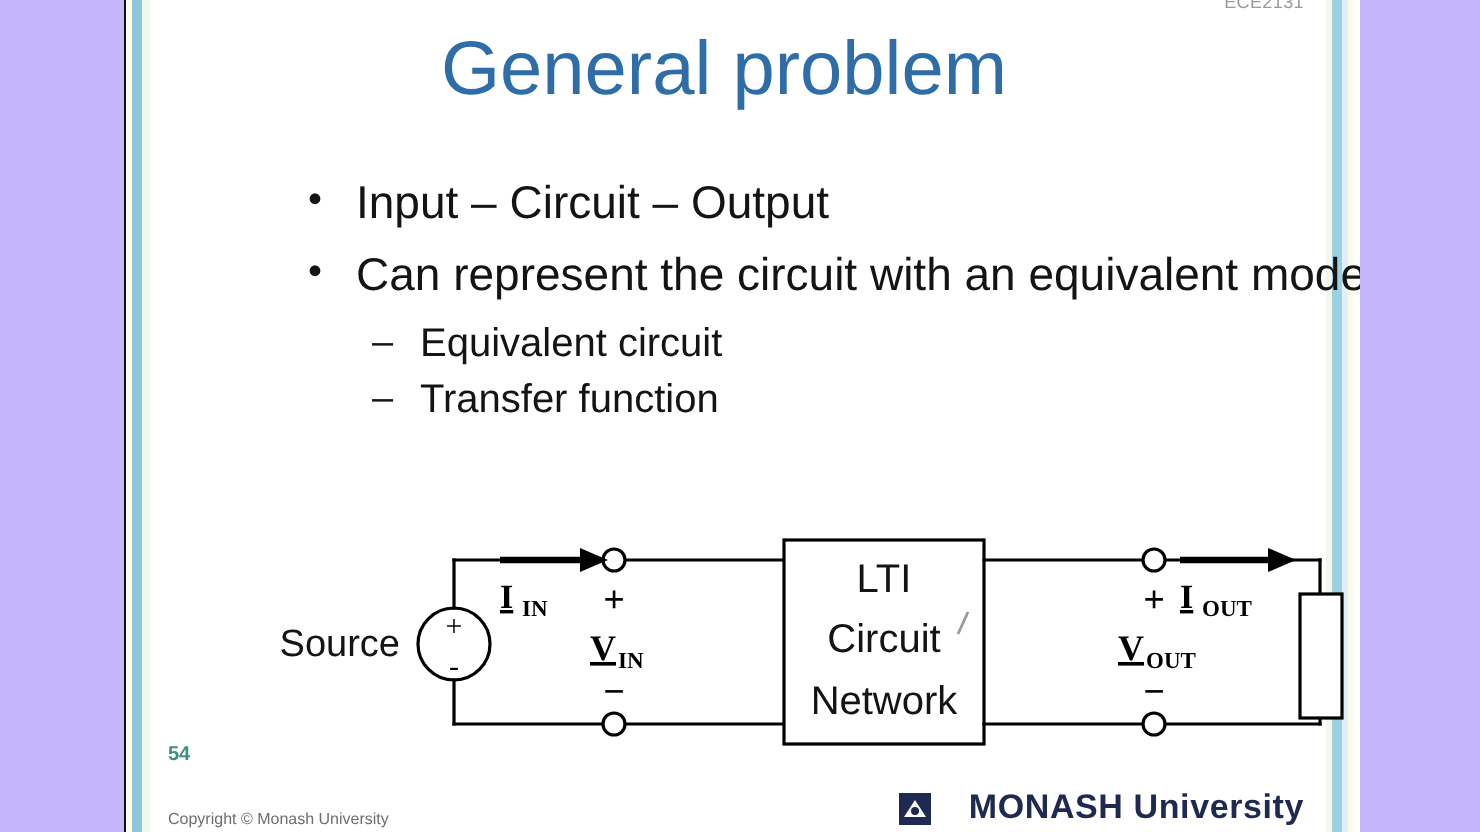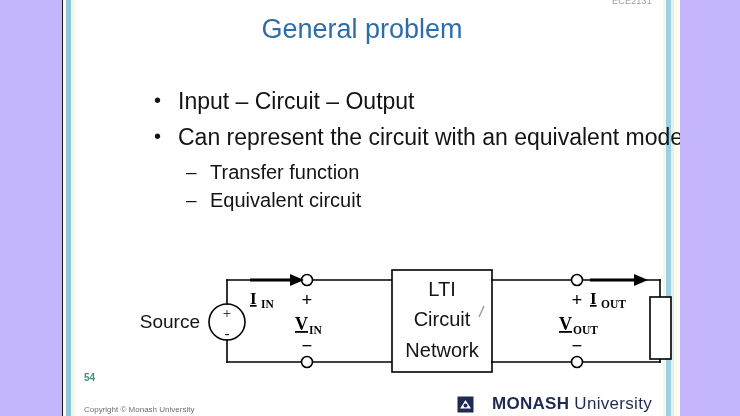--- a/index.html
+++ b/index.html
@@ -61,21 +61,21 @@
     font-family: "Liberation Sans", sans-serif;
   }
 
   
   #title {
     position: absolute;
     left: 0;
     top: 14px;
     width: 600px;
     text-align: center;
-    font-size: 27px;
+    font-size: 38px;
     color: #2e6da8;
     font-family: "Liberation Sans", sans-serif;
     font-weight: 400;
   }
 
   
   #body {
     position: absolute;
     left: 88px;
     top: 86px;
@@ -149,41 +149,41 @@
     align-items: center;
     gap: 5px;
   }
   .logo-text {
     font-size: 17px;
     color: #1f2a52;
     font-family: "Liberation Sans", sans-serif;
     letter-spacing: 0.3px;
   }
   .logo-text .bold { font-weight: 600; margin-left: 13px; }
-  .logo-text .light { font-weight: 400; }
+  .logo-text .light { font-weight: 700; }
 </style>
 </head>
 <body>
 
 <div id="screen">
 
   <div id="slide">
 
     <div class="edge-stripe edge-left"></div>
     <div class="edge-stripe edge-right"></div>
 
     <div id="course-code">ECE2131</div>
 
     <div id="title">General problem</div>
 
     <div id="body">
       <div class="bullet-l1">Input – Circuit – Output</div>
       <div class="bullet-l1">Can represent the circuit with an equivalent model</div>
+      <div class="bullet-l2">Equivalent circuit</div>
       <div class="bullet-l2">Transfer function</div>
-      <div class="bullet-l2">Equivalent circuit</div>
     </div>
 
     <div id="circuit">
       <svg width="570" height="125" viewBox="0 0 570 125">
         <g stroke="#000000" stroke-width="1.6" fill="none" stroke-linecap="square">
 
           <path d="M105 18 L105 42"></path>
           <path d="M105 78 L105 100"></path>
           <path d="M105 18 L180 18"></path>
           <path d="M105 100 L180 100"></path>

